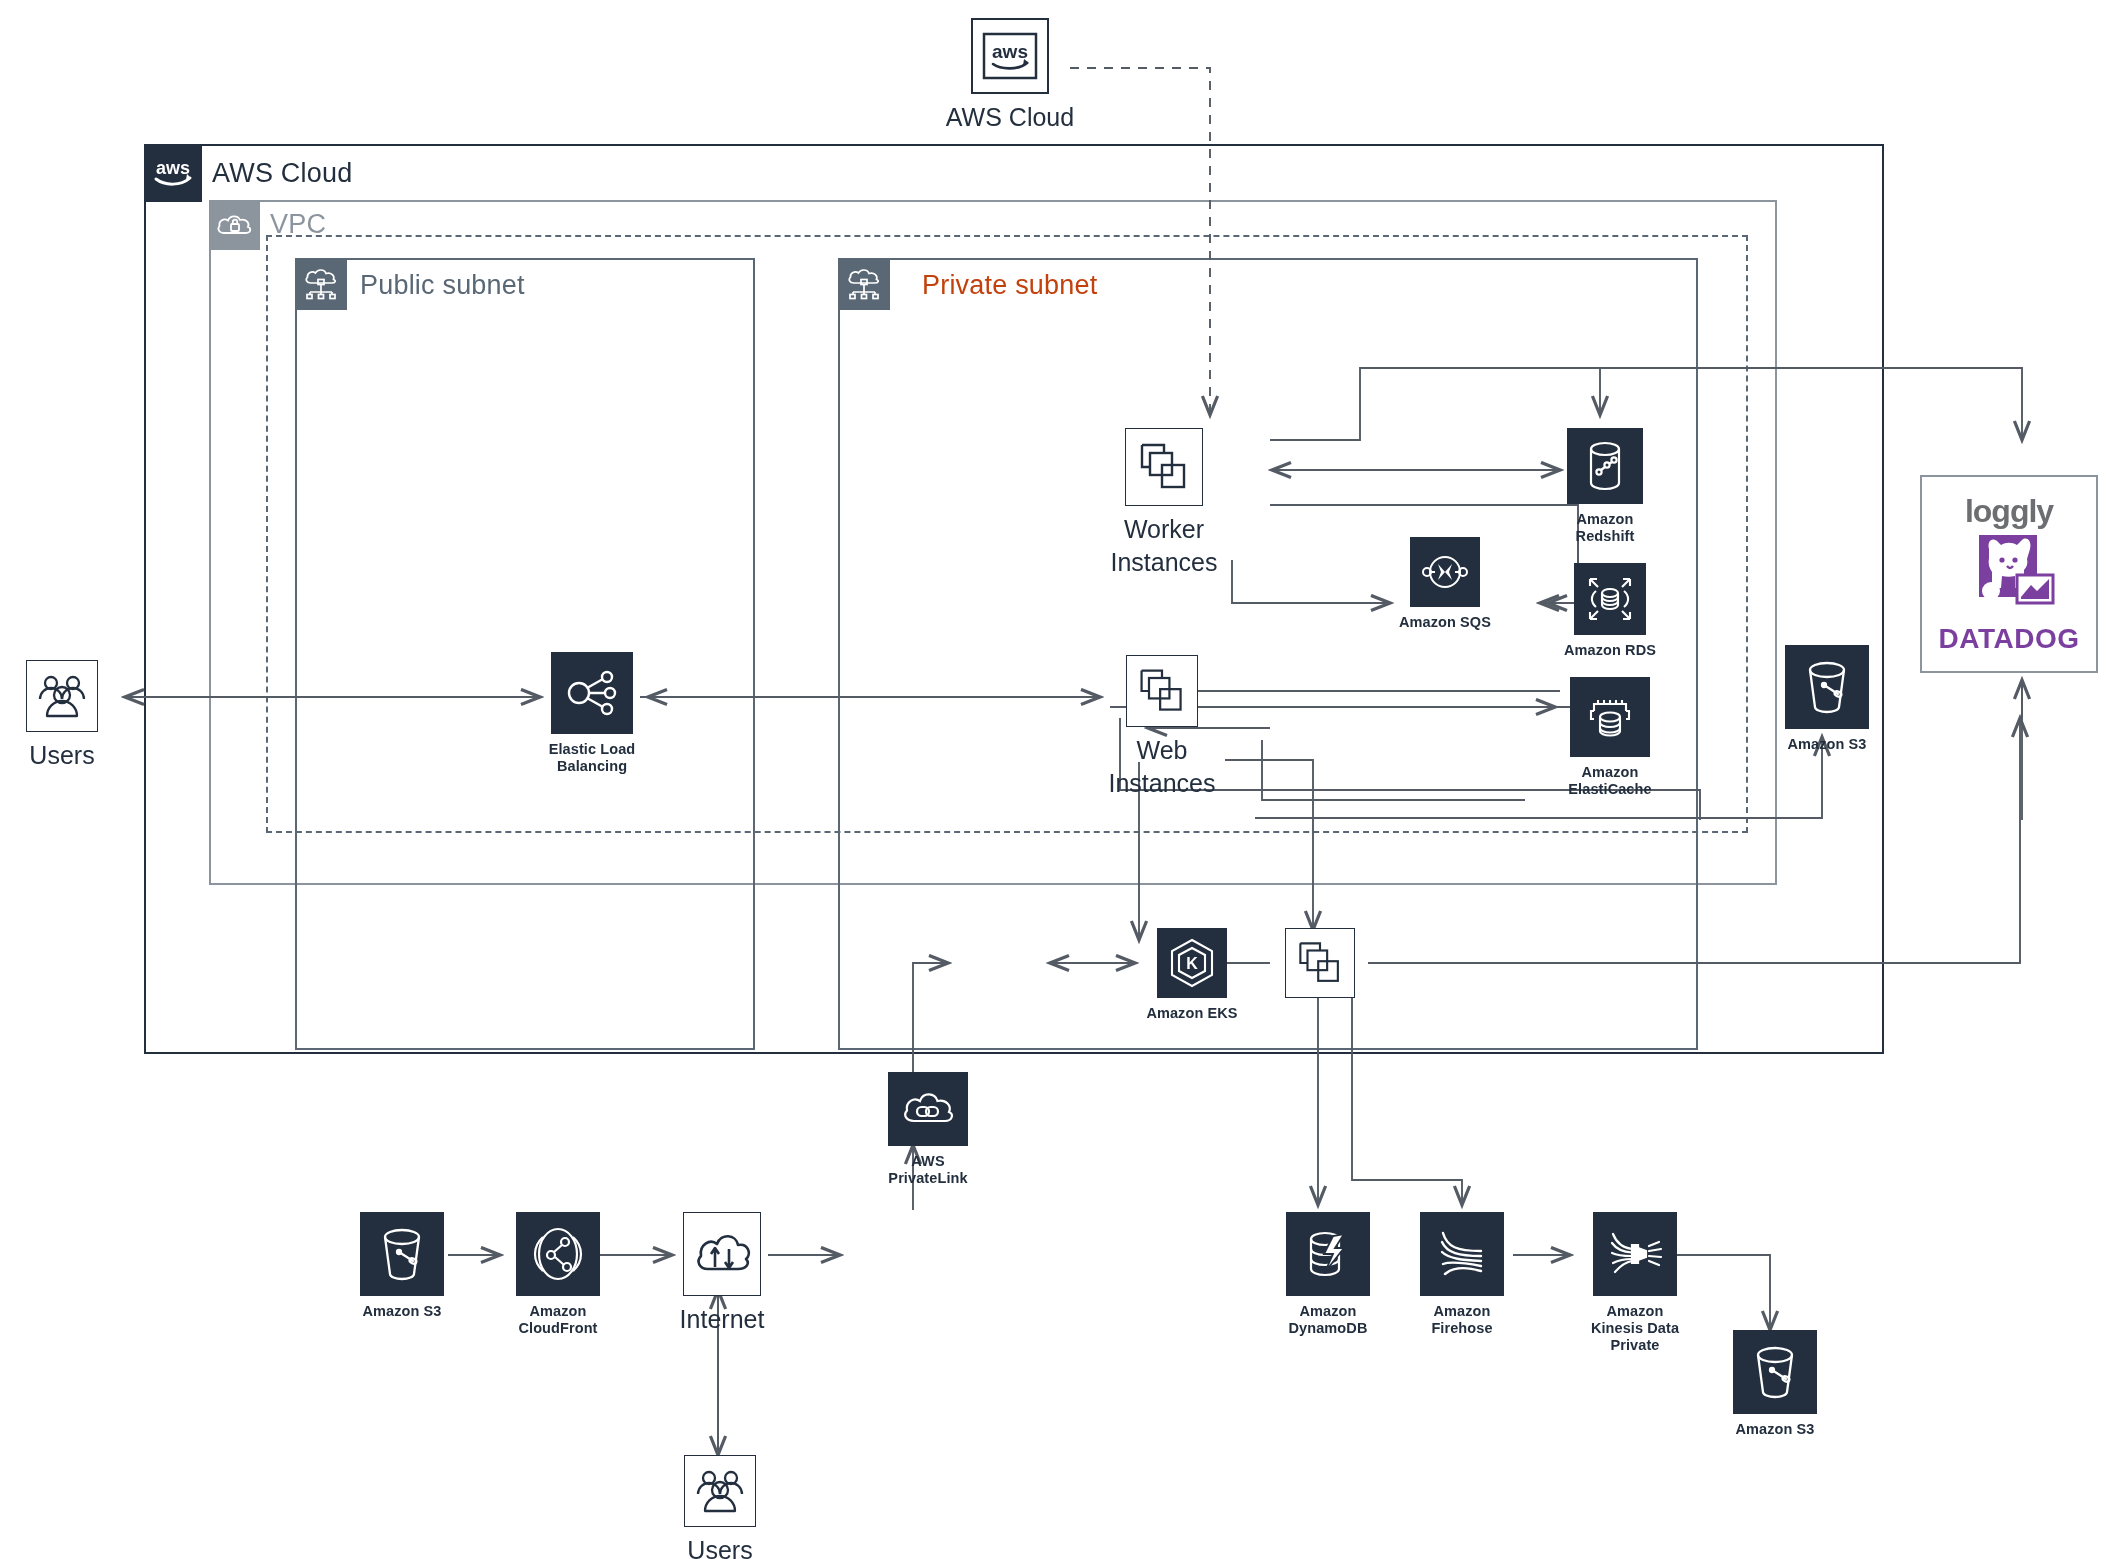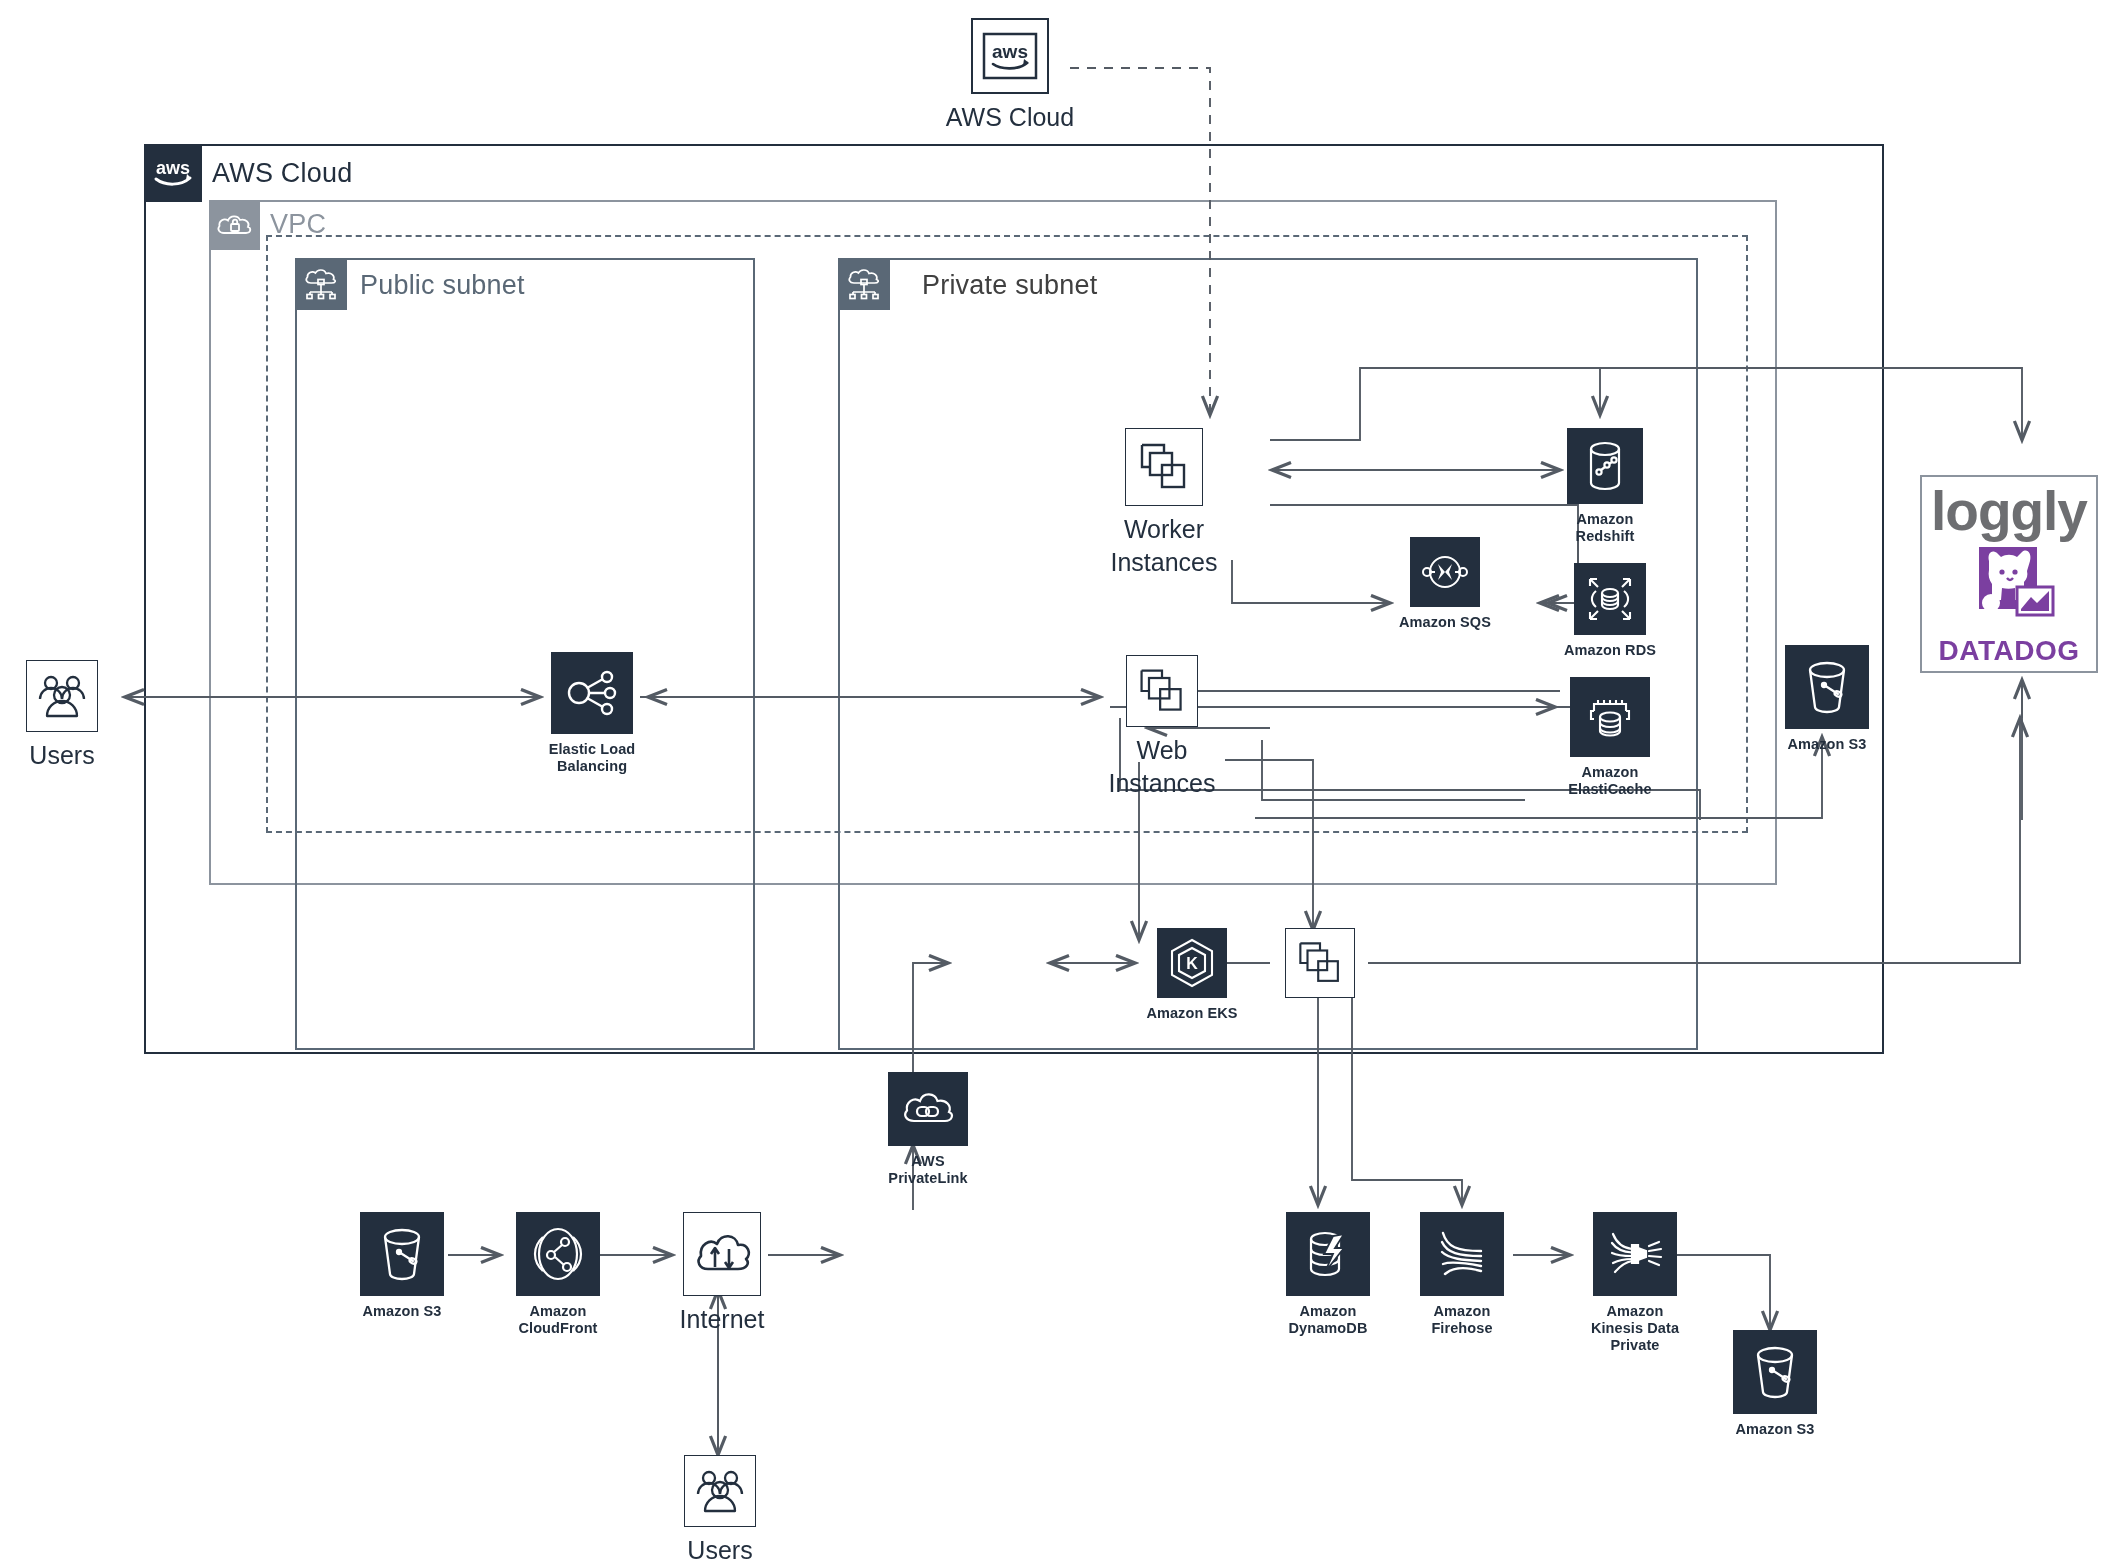--- a/index.html
+++ b/index.html
@@ -25,21 +25,21 @@
   .tile.dark{background:#232f3e;}
   .tile.light{background:#fff;border:2px solid #232f3e;}
   .tile.thin{background:#fff;border:1.5px solid #232f3e;}
   .cap{margin-top:7px;text-align:center;line-height:1.18;}
   .cap.small{font-size:14.5px;font-weight:bold;letter-spacing:.1px;color:#232f3e;}
   .cap.big{font-size:25px;font-weight:normal;color:#232f3e;line-height:1.3;}
 
   
   .dd-panel{position:absolute;box-sizing:border-box;border:2px solid #8c949e;background:#fff;
             display:flex;flex-direction:column;align-items:center;justify-content:center;}
-  .loggly-word{font-size:55px;font-weight:bold;color:#6d6e71;letter-spacing:-1px;line-height:1;text-align:center;}
+  .loggly-word{font-size:32px;font-weight:bold;color:#6d6e71;letter-spacing:-1px;line-height:1;text-align:center;}
   .dd-word{font-size:28px;font-weight:bold;color:#7b3fa0;letter-spacing:.5px;line-height:1;margin-top:2px;}
 </style>
 </head>
 <body>
 
 <div id="stage">
 
   <div class="grp aws-outer" style="left:144px;top:144px;width:1740px;height:910px;"></div>
   <div class="hdr-icon" style="left:144px;top:144px;width:58px;height:58px;background:#232f3e;">
     <svg width="44" height="34" viewBox="0 0 44 34">
@@ -81,21 +81,21 @@
   <div class="hdr-icon" style="left:838px;top:258px;width:52px;height:52px;background:#5a6876;">
     <svg width="40" height="32" viewBox="0 0 40 32" fill="none" stroke="#fff" stroke-width="1.7">
       <path d="M10 15 C5.5 15 4 11.5 6.5 9 C6 5 11 2.5 14.5 5 C16.5 0.8 23.5 1 25 5.5 C30.5 4 34 8 32.5 11.5 C35.5 12.5 34.5 15 30.5 15 Z"></path>
       <rect x="17" y="11.5" width="6" height="5"></rect>
       <path d="M20 16.5 V24 M9 24 H31 M9 24 V27 M31 24 V27 M20 24 V27"></path>
       <rect x="6" y="26.5" width="5" height="4"></rect>
         <rect x="17.5" y="26.5" width="5" height="4"></rect>
         <rect x="29" y="26.5" width="5" height="4"></rect>
     </svg>
   </div>
-  <div class="hdr-text" style="left:922px;top:270px;color:#404040;">Private subnet</div>
+  <div class="hdr-text" style="left:922px;top:270px;color:#c2410c;">Private subnet</div>
 
   <svg class="wires" viewBox="0 0 2106 1559">
     <defs>
       <marker id="ar" markerWidth="13" markerHeight="13" refX="11" refY="5" orient="auto">
         <path d="M1,1 L11,5 L1,9" fill="none" stroke="#545b64" stroke-width="1.7"></path>
       </marker>
       <marker id="arS" markerWidth="13" markerHeight="13" refX="11" refY="5" orient="auto">
         <path d="M1,1 L11,5 L1,9" fill="none" stroke="#545b64" stroke-width="1.7"></path>
       </marker>
     </defs>

